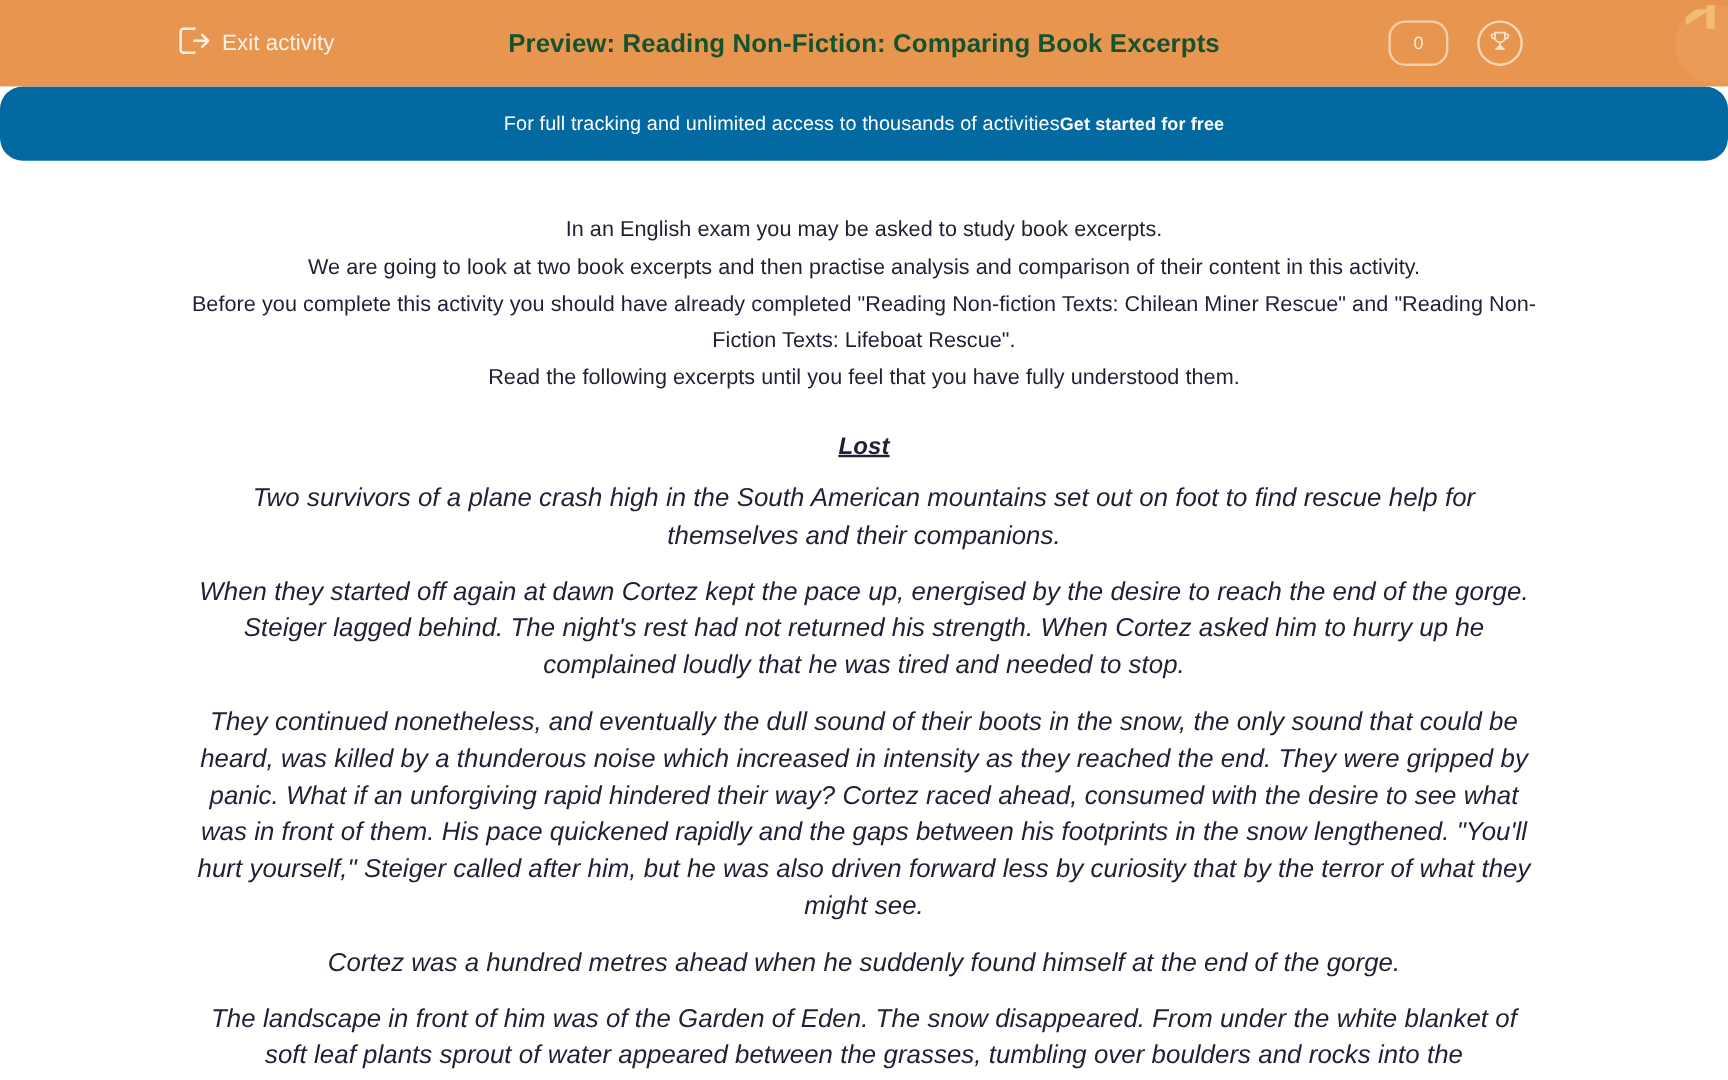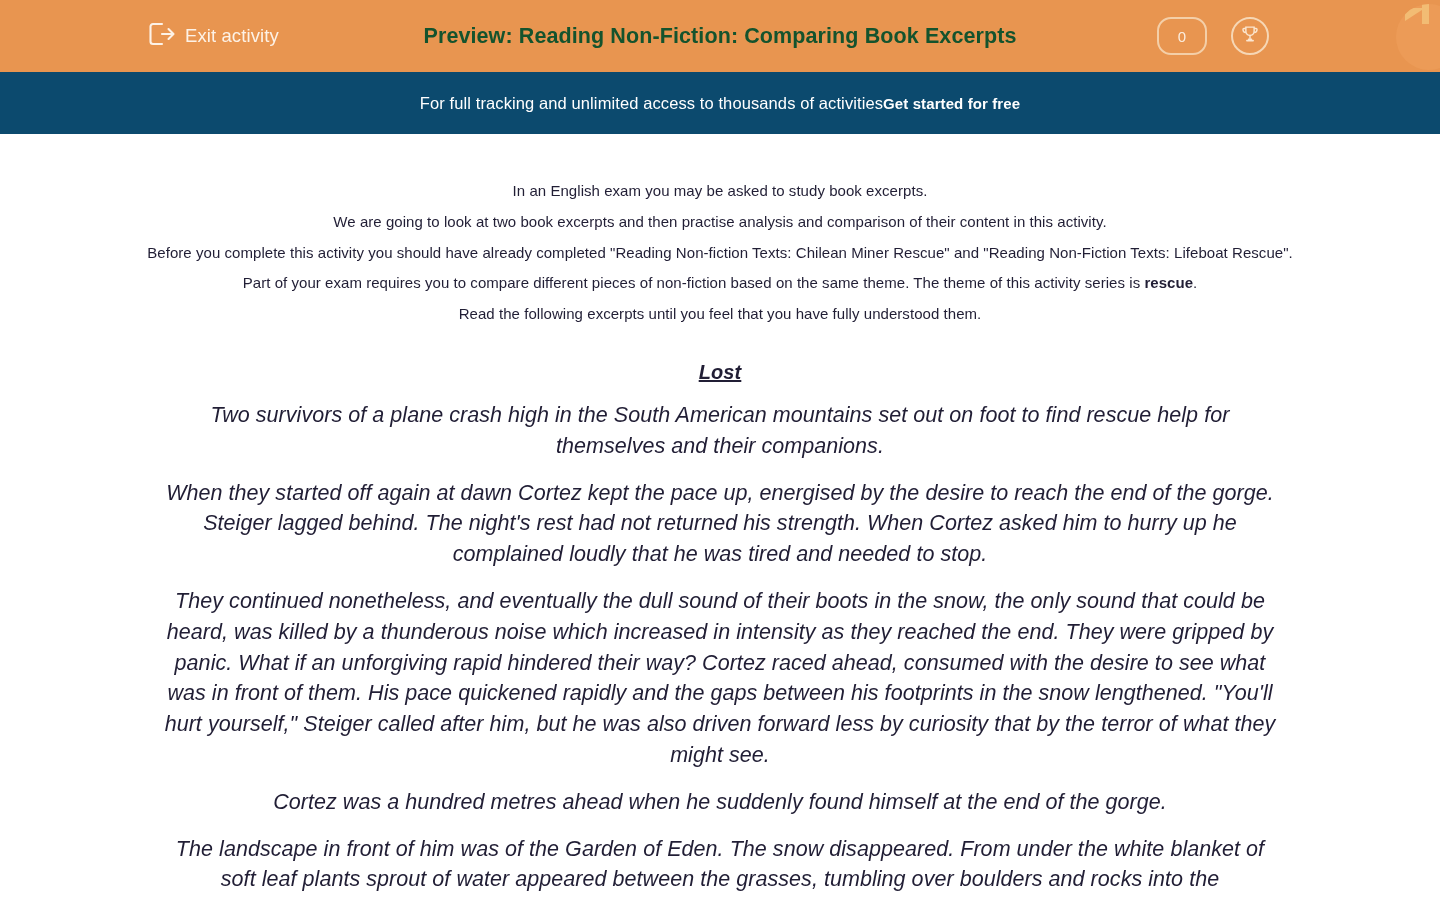--- a/index.html
+++ b/index.html
@@ -113,24 +113,25 @@
   #avatar .flag-b {
     position: absolute;
     left: 26px; top: 0px;
     width: 7px; height: 20px;
     background: #f2bc74;
   }
 
   
   #promo-banner {
     height: 62px;
-    background: #0c4a6e;
+    background: #0369a1;
     display: flex;
     align-items: center;
     justify-content: center;
+    border-radius: 19px;
   }
   #promo-banner .promo-text {
     color: #ffffff;
     font-size: 16.5px;
     letter-spacing: .1px;
     white-space: nowrap;
   }
   #promo-banner .promo-cta {
     color: #ffffff;
     font-size: 15px;
@@ -146,21 +147,21 @@
   #content {
     width: 1160px;
     margin: 0 auto;
     padding-top: 42px;
     color: #211e35;
     text-align: center;
   }
 
   .intro-block p {
     margin: 0;
-    font-size: 15px;
+    font-size: 18px;
     line-height: 30.8px;
     letter-spacing: .05px;
   }
   .intro-block b { font-weight: bold; }
 
   .excerpt-title {
     margin: 31px 0 0 0;
     font-size: 20px;
     font-weight: bold;
     font-style: italic;
@@ -222,21 +223,20 @@
   <span class="promo-text">For full tracking and unlimited access to thousands of activities</span>
   <a href="#" class="promo-cta">Get started for free</a>
 </div>
 
 <div id="content">
 
   <div class="intro-block">
     <p>In an English exam you may be asked to study book excerpts.</p>
     <p>We are going to look at two book excerpts and then practise analysis and comparison of their content in this activity.</p>
     <p>Before you complete this activity you should have already completed "Reading Non-fiction Texts: Chilean Miner Rescue" and "Reading Non-Fiction Texts: Lifeboat Rescue".</p>
-    <p><span>Part of your exam requires you to compare different pieces of non-fiction based on the same theme. The theme of this activity series is </span><b>rescue</b><span>.</span></p>
     <p>Read the following excerpts until you feel that you have fully understood them.</p>
   </div>
 
   <div class="excerpt-title">Lost</div>
 
   <div class="excerpt-block">
     <p>Two survivors of a plane crash high in the South American mountains set out on foot to find rescue help for themselves and their companions.</p>
     <p>When they started off again at dawn Cortez kept the pace up, energised by the desire to reach the end of the gorge. Steiger lagged behind. The night's rest had not returned his strength. When Cortez asked him to hurry up he complained loudly that he was tired and needed to stop.</p>
     <p>They continued nonetheless, and eventually the dull sound of their boots in the snow, the only sound that could be heard, was killed by a thunderous noise which increased in intensity as they reached the end. They were gripped by panic. What if an unforgiving rapid hindered their way? Cortez raced ahead, consumed with the desire to see what was in front of them. His pace quickened rapidly and the gaps between his footprints in the snow lengthened. "You'll hurt yourself," Steiger called after him, but he was also driven forward less by curiosity that by the terror of what they might see.</p>
     <p>Cortez was a hundred metres ahead when he suddenly found himself at the end of the gorge.</p>

